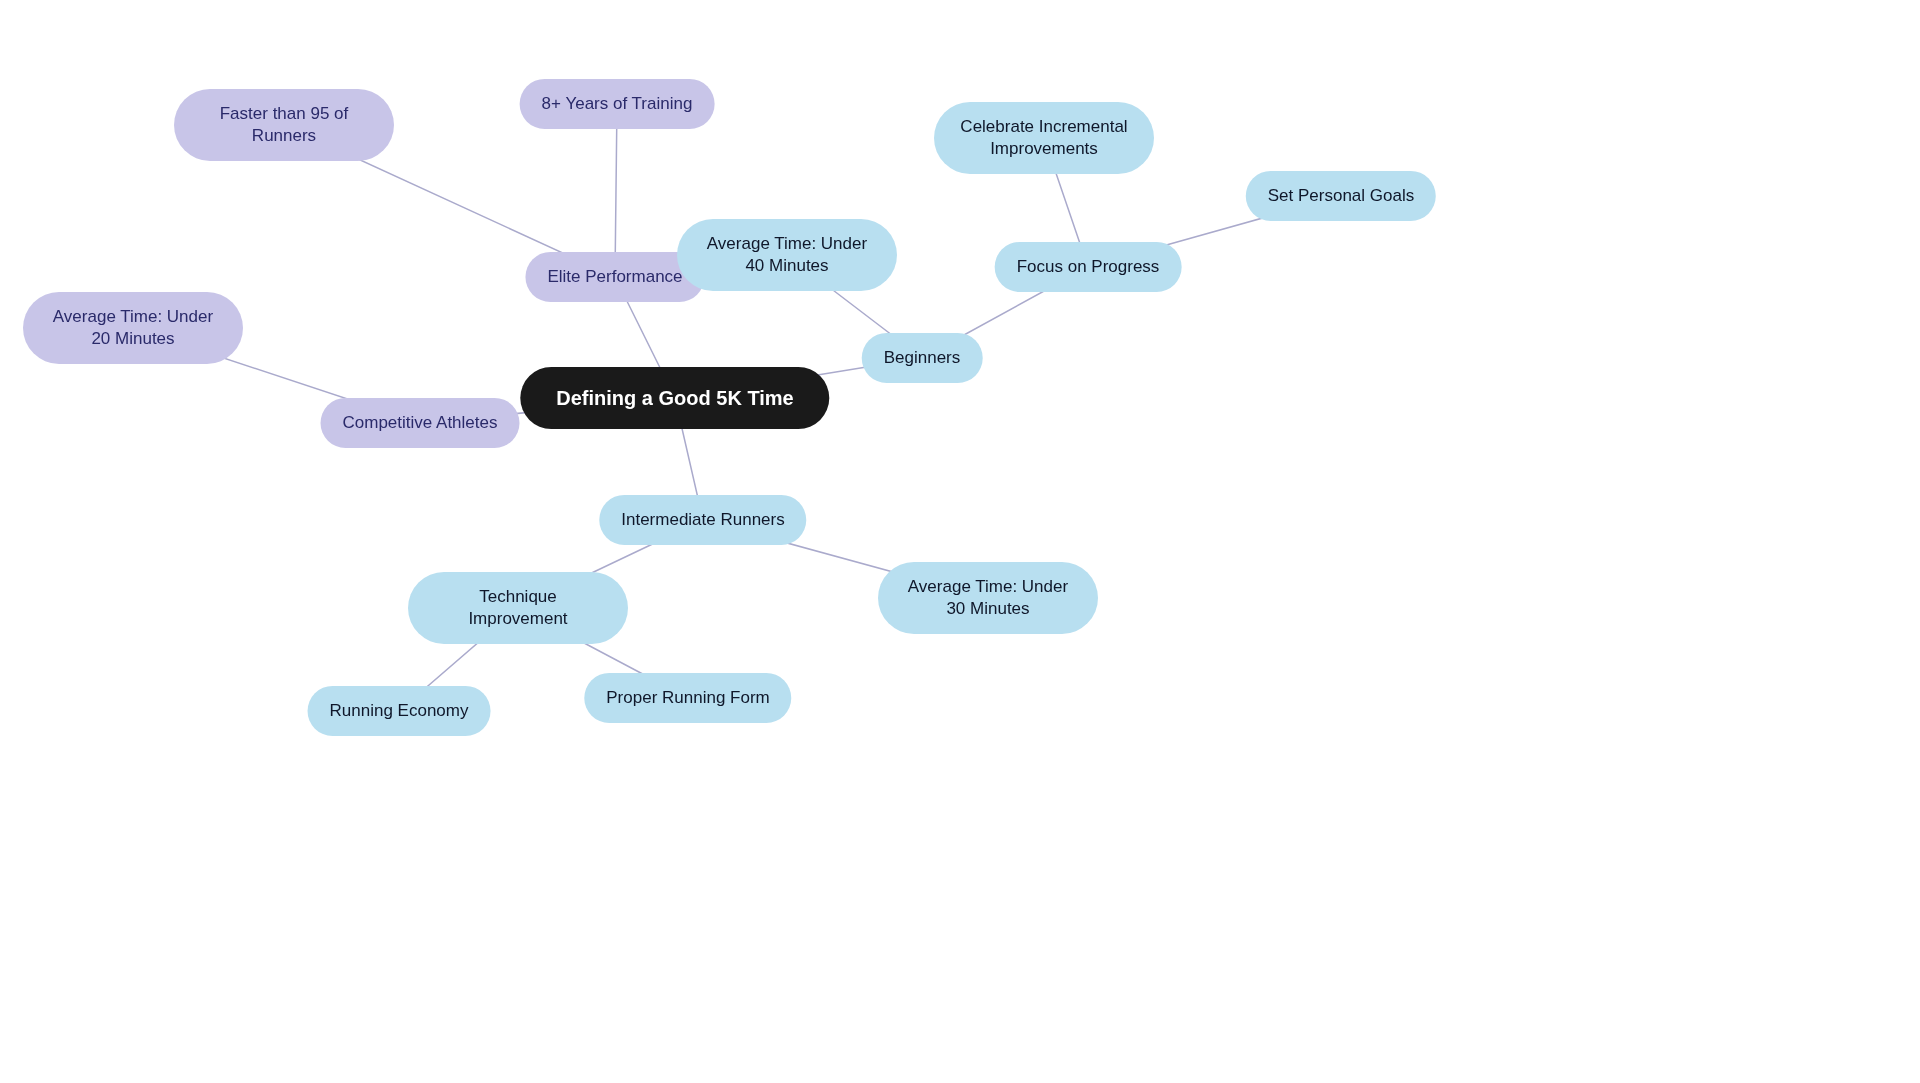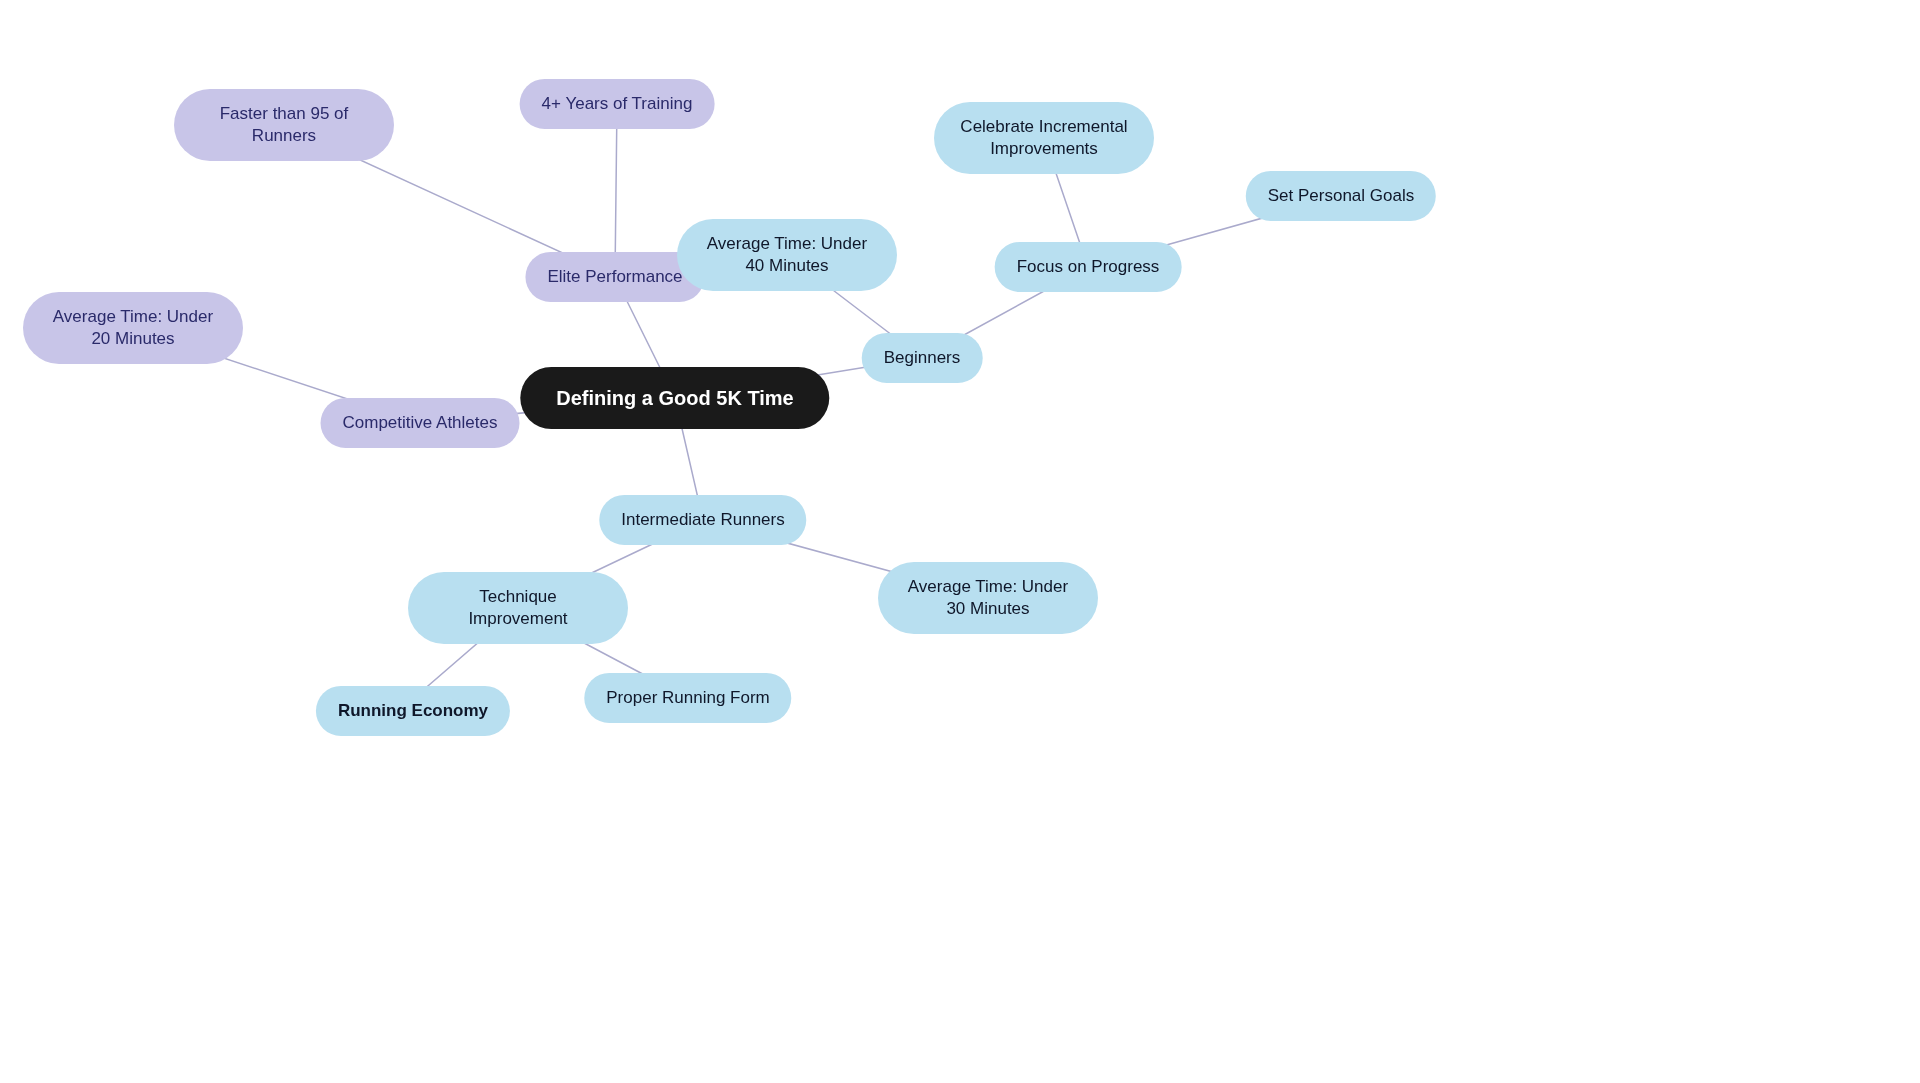--- a/index.html
+++ b/index.html
@@ -78,23 +78,23 @@
       <line x1="518" y1="608" x2="688" y2="698" stroke="#aaaacc" stroke-width="1.5" stroke-linecap="round"></line>
     </svg>
 
   <div class="node node-center" style="left: 675px; top: 398px;">Defining a Good 5K Time</div>
 
 <div class="node node-purple" style="left: 615px; top: 277px; max-width: 260px;">Elite Performance</div>
     <div class="node node-purple" style="left: 420px; top: 423px; max-width: 260px;">Competitive Athletes</div>
     <div class="node node-blue" style="left: 922px; top: 358px; max-width: 260px;">Beginners</div>
     <div class="node node-blue" style="left: 703px; top: 520px; max-width: 260px;">Intermediate Runners</div>
     <div class="node node-purple" style="left: 284px; top: 125px; max-width: 220px;">Faster than 95 of Runners</div>
-    <div class="node node-purple" style="left: 617px; top: 104px; max-width: 260px;">4+ Years of Training</div>
+    <div class="node node-purple" style="left: 617px; top: 104px; max-width: 260px;">8+ Years of Training</div>
     <div class="node node-purple" style="left: 133px; top: 328px; max-width: 220px;">Average Time: Under 20 Minutes</div>
     <div class="node node-blue" style="left: 787px; top: 255px; max-width: 220px;">Average Time: Under 40 Minutes</div>
     <div class="node node-blue" style="left: 1088px; top: 267px; max-width: 260px;">Focus on Progress</div>
     <div class="node node-blue" style="left: 1044px; top: 138px; max-width: 220px;">Celebrate Incremental Improvements</div>
     <div class="node node-blue" style="left: 1341px; top: 196px; max-width: 260px;">Set Personal Goals</div>
     <div class="node node-blue" style="left: 988px; top: 598px; max-width: 220px;">Average Time: Under 30 Minutes</div>
     <div class="node node-blue" style="left: 518px; top: 608px; max-width: 220px;">Technique Improvement</div>
-    <div class="node node-blue" style="left: 413px; top: 711px; max-width: 260px; font-weight: bold;">Running Economy</div>
+    <div class="node node-blue" style="left: 399px; top: 711px; max-width: 260px;">Running Economy</div>
     <div class="node node-blue" style="left: 688px; top: 698px; max-width: 260px;">Proper Running Form</div>
   </div>
 
 </body></html>

